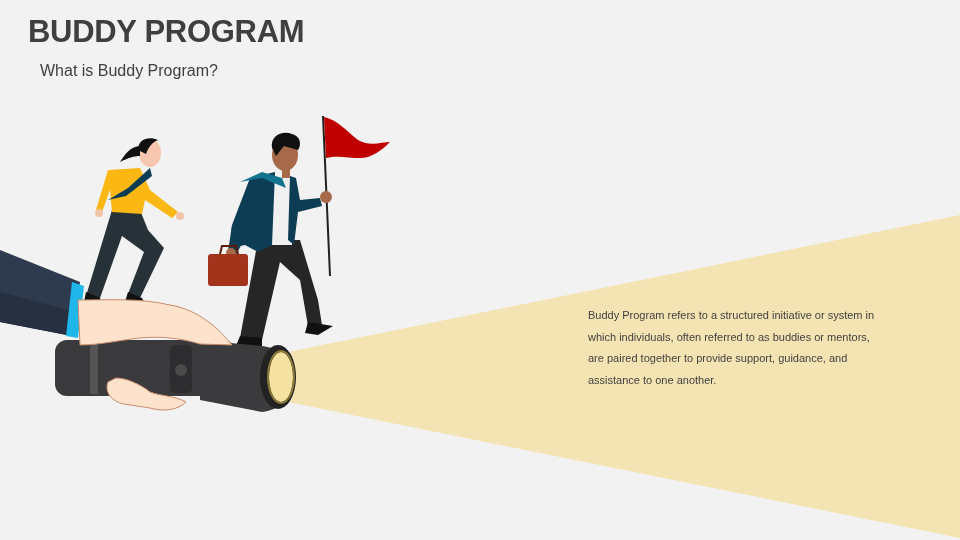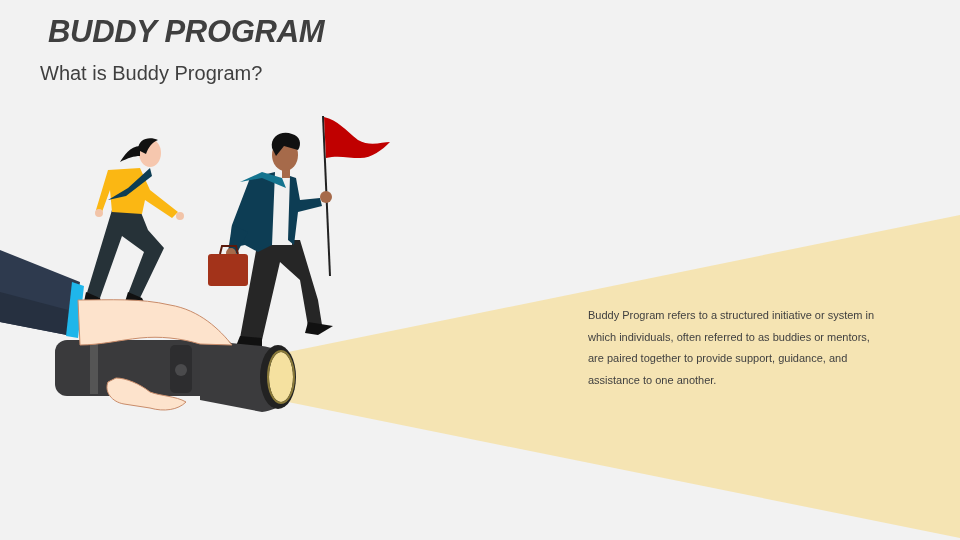--- a/index.html
+++ b/index.html
@@ -1,18 +1,18 @@
 <!DOCTYPE html>
 <html><head>
 <meta charset="utf-8">
 <style>
   html,body{margin:0;padding:0;}
   body{width:960px;height:540px;overflow:hidden;background:#f2f2f2;position:relative;font-family:"Liberation Sans",sans-serif;}
-  .title{position:absolute;left:48px;top:14px;font-size:31px;font-weight:bold;color:#3f3f3f;letter-spacing:-0.3px;font-style:italic;}
-  .subtitle{position:absolute;left:40px;top:62px;font-size:20px;color:#3f3f3f;}
+  .title{position:absolute;left:28px;top:14px;font-size:31px;font-weight:bold;color:#3f3f3f;letter-spacing:-0.3px;}
+  .subtitle{position:absolute;left:40px;top:62px;font-size:16px;color:#3f3f3f;}
   .scene{position:absolute;left:0;top:0;width:960px;height:540px;}
   .desc{position:absolute;left:588px;top:305px;width:300px;font-size:11px;line-height:21.5px;color:#3f3f3f;}
 </style>
 </head>
 <body>
 
 <div class="title">BUDDY PROGRAM</div>
 <div class="subtitle">What is Buddy Program?</div>
 
 <svg class="scene" viewBox="0 0 960 540" xmlns="http://www.w3.org/2000/svg">

